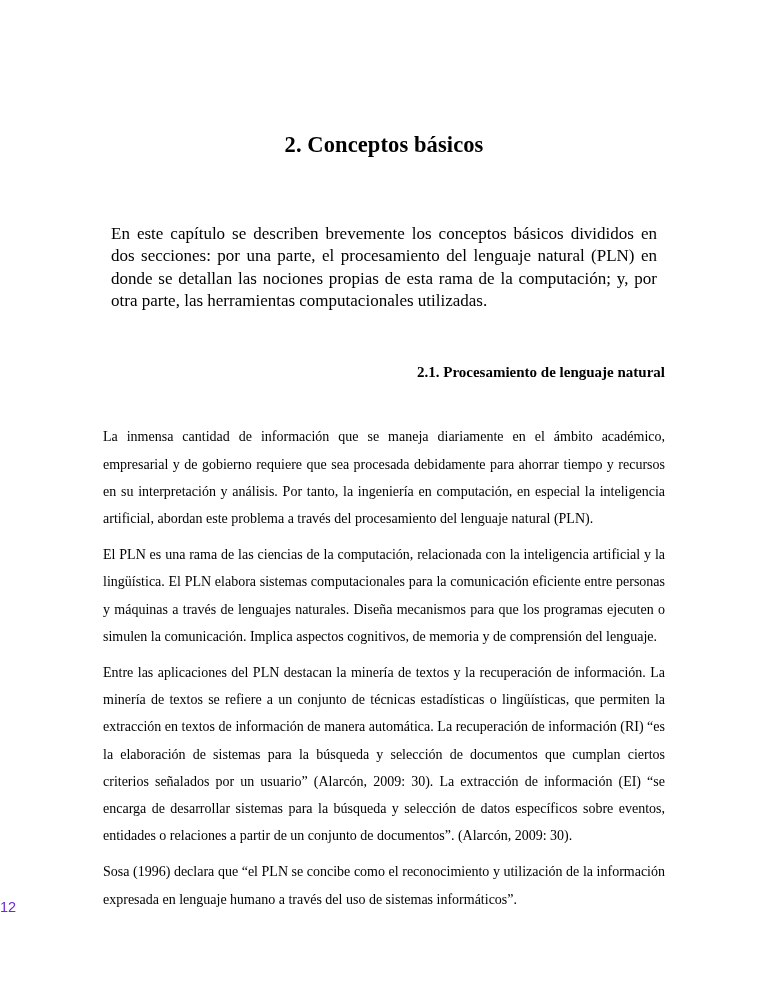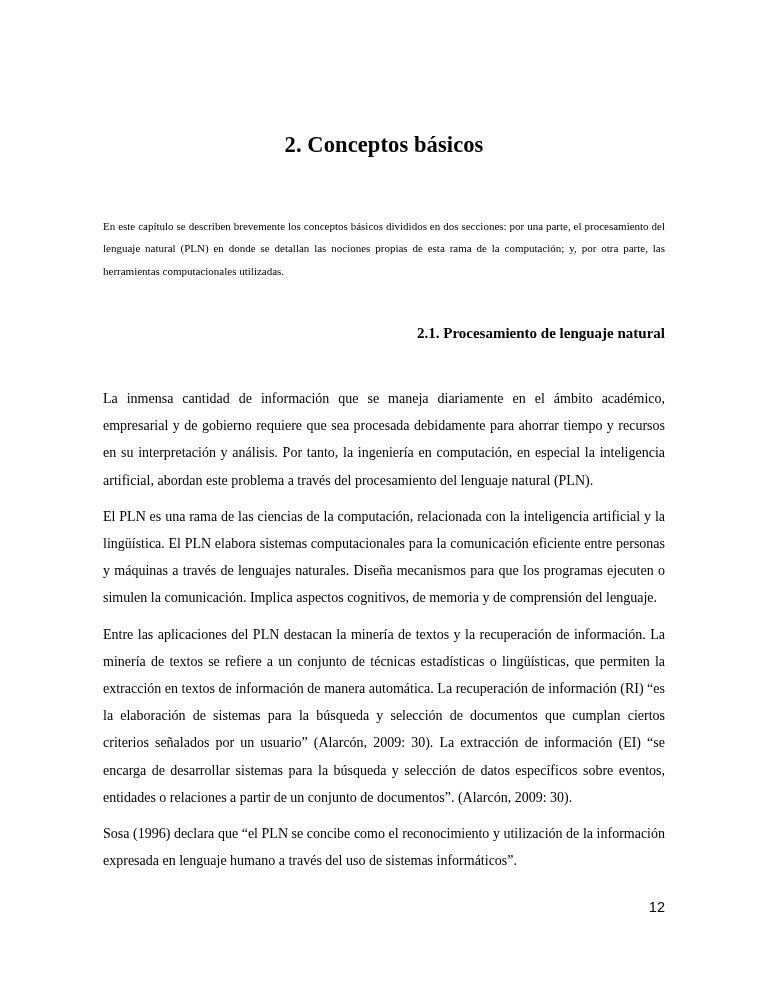--- a/index.html
+++ b/index.html
@@ -32,25 +32,25 @@
     margin: 0;
     padding: 0;
     text-align: center;
     font-weight: bold;
     font-size: 22.5px;
     line-height: 1.2;
     letter-spacing: 0.1px;
     padding-top: 131px;
   }
   .intro-paragraph {
-    margin: 0;
+    margin: 8px;
     padding: 0;
     text-align: justify;
     text-justify: inter-word;
-    font-size: 11px;
+    font-size: 17px;
     line-height: 22.4px;
     padding-top: 57px;
     hyphens: none;
   }
   .section-heading {
     margin: 0;
     padding: 0;
     text-align: right;
     font-weight: bold;
     font-size: 15px;
@@ -70,25 +70,25 @@
     hyphens: none;
   }
   .body-paragraph:last-child {
     margin-bottom: 0;
   }
   .page-number {
     position: absolute;
     left: 0;
     top: 898px;
     width: 665px;
-    text-align: right;
+    text-align: left;
     font-family: "Liberation Sans", "DejaVu Sans", sans-serif;
     font-size: 14.5px;
     line-height: 18px;
-    color: #000000;
+    color: #6d28d9;
   }
 </style>
 </head>
 <body>
 
 <div class="page">
 
   <div class="content">
 
     <h1 class="chapter-title">2. Conceptos básicos</h1>

